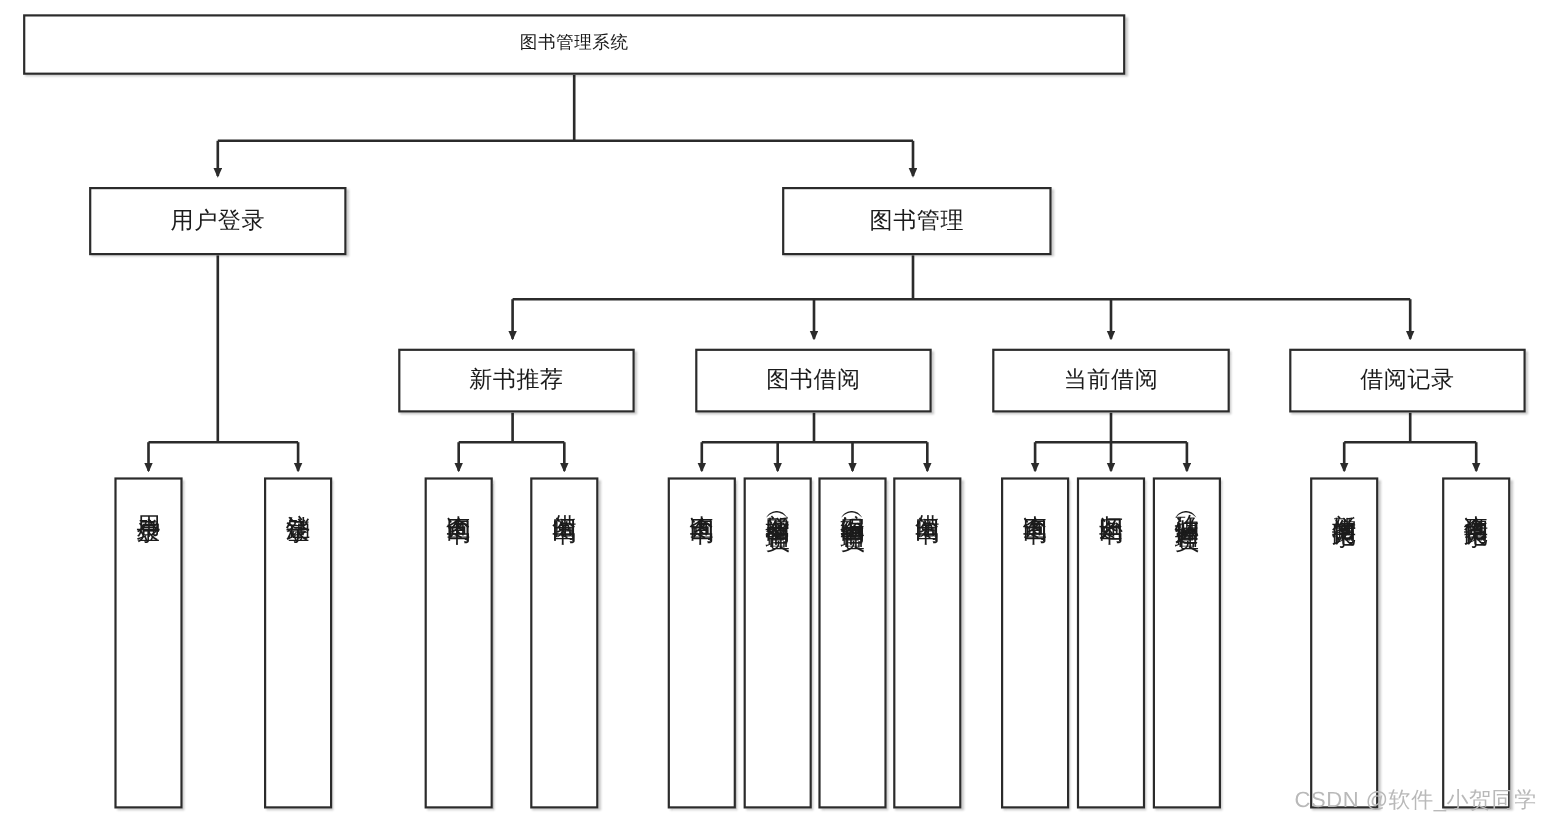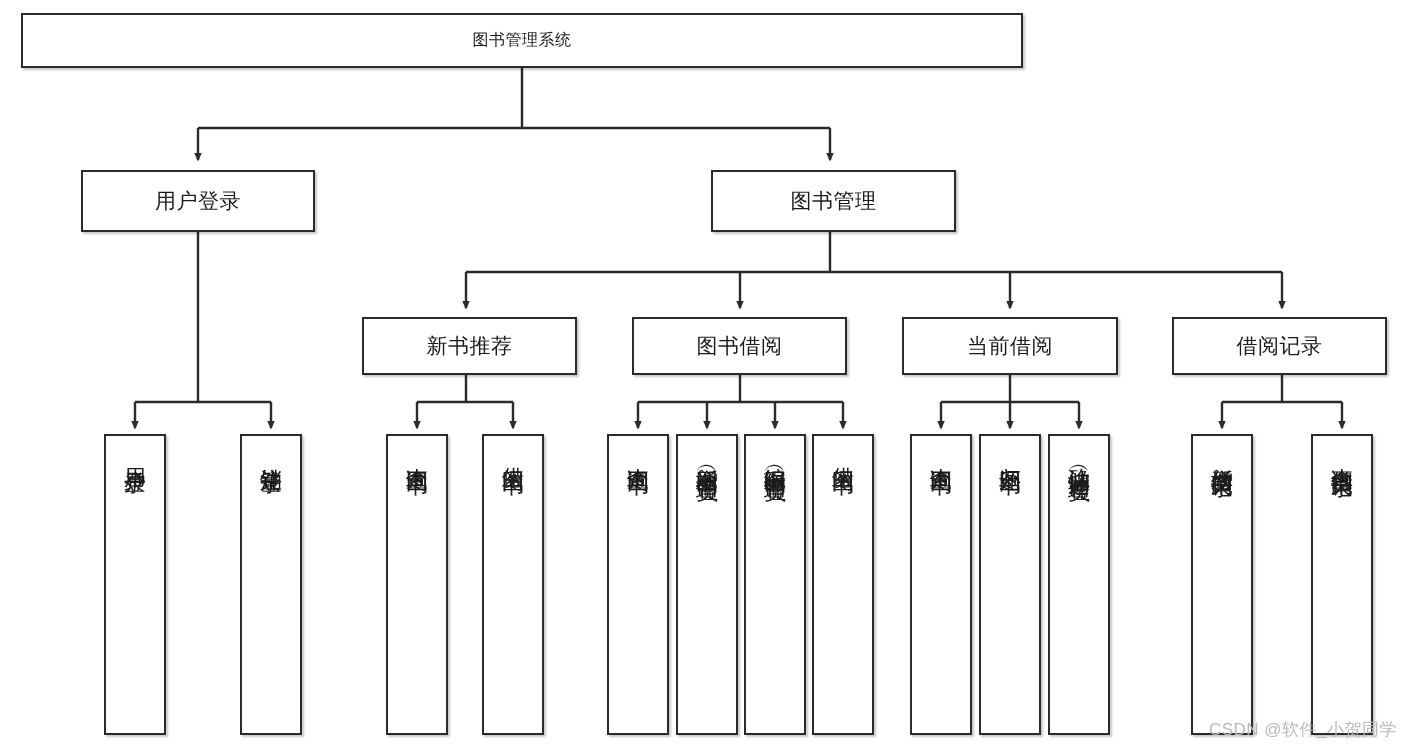--- a/index.html
+++ b/index.html
@@ -56,21 +56,21 @@
     text-orientation: upright;
     font-size: 22px;
     letter-spacing: 2px;
     line-height: 1;
     white-space: nowrap;
   }
   .watermark {
     position: absolute;
     right: 8px;
     bottom: 6px;
-    font-size: 17px;
+    font-size: 20px;
     color: #b9b9b9;
     white-space: nowrap;
     letter-spacing: 0.5px;
   }
 </style>
 </head>
 <body>
 
 <div id="canvas">
 

